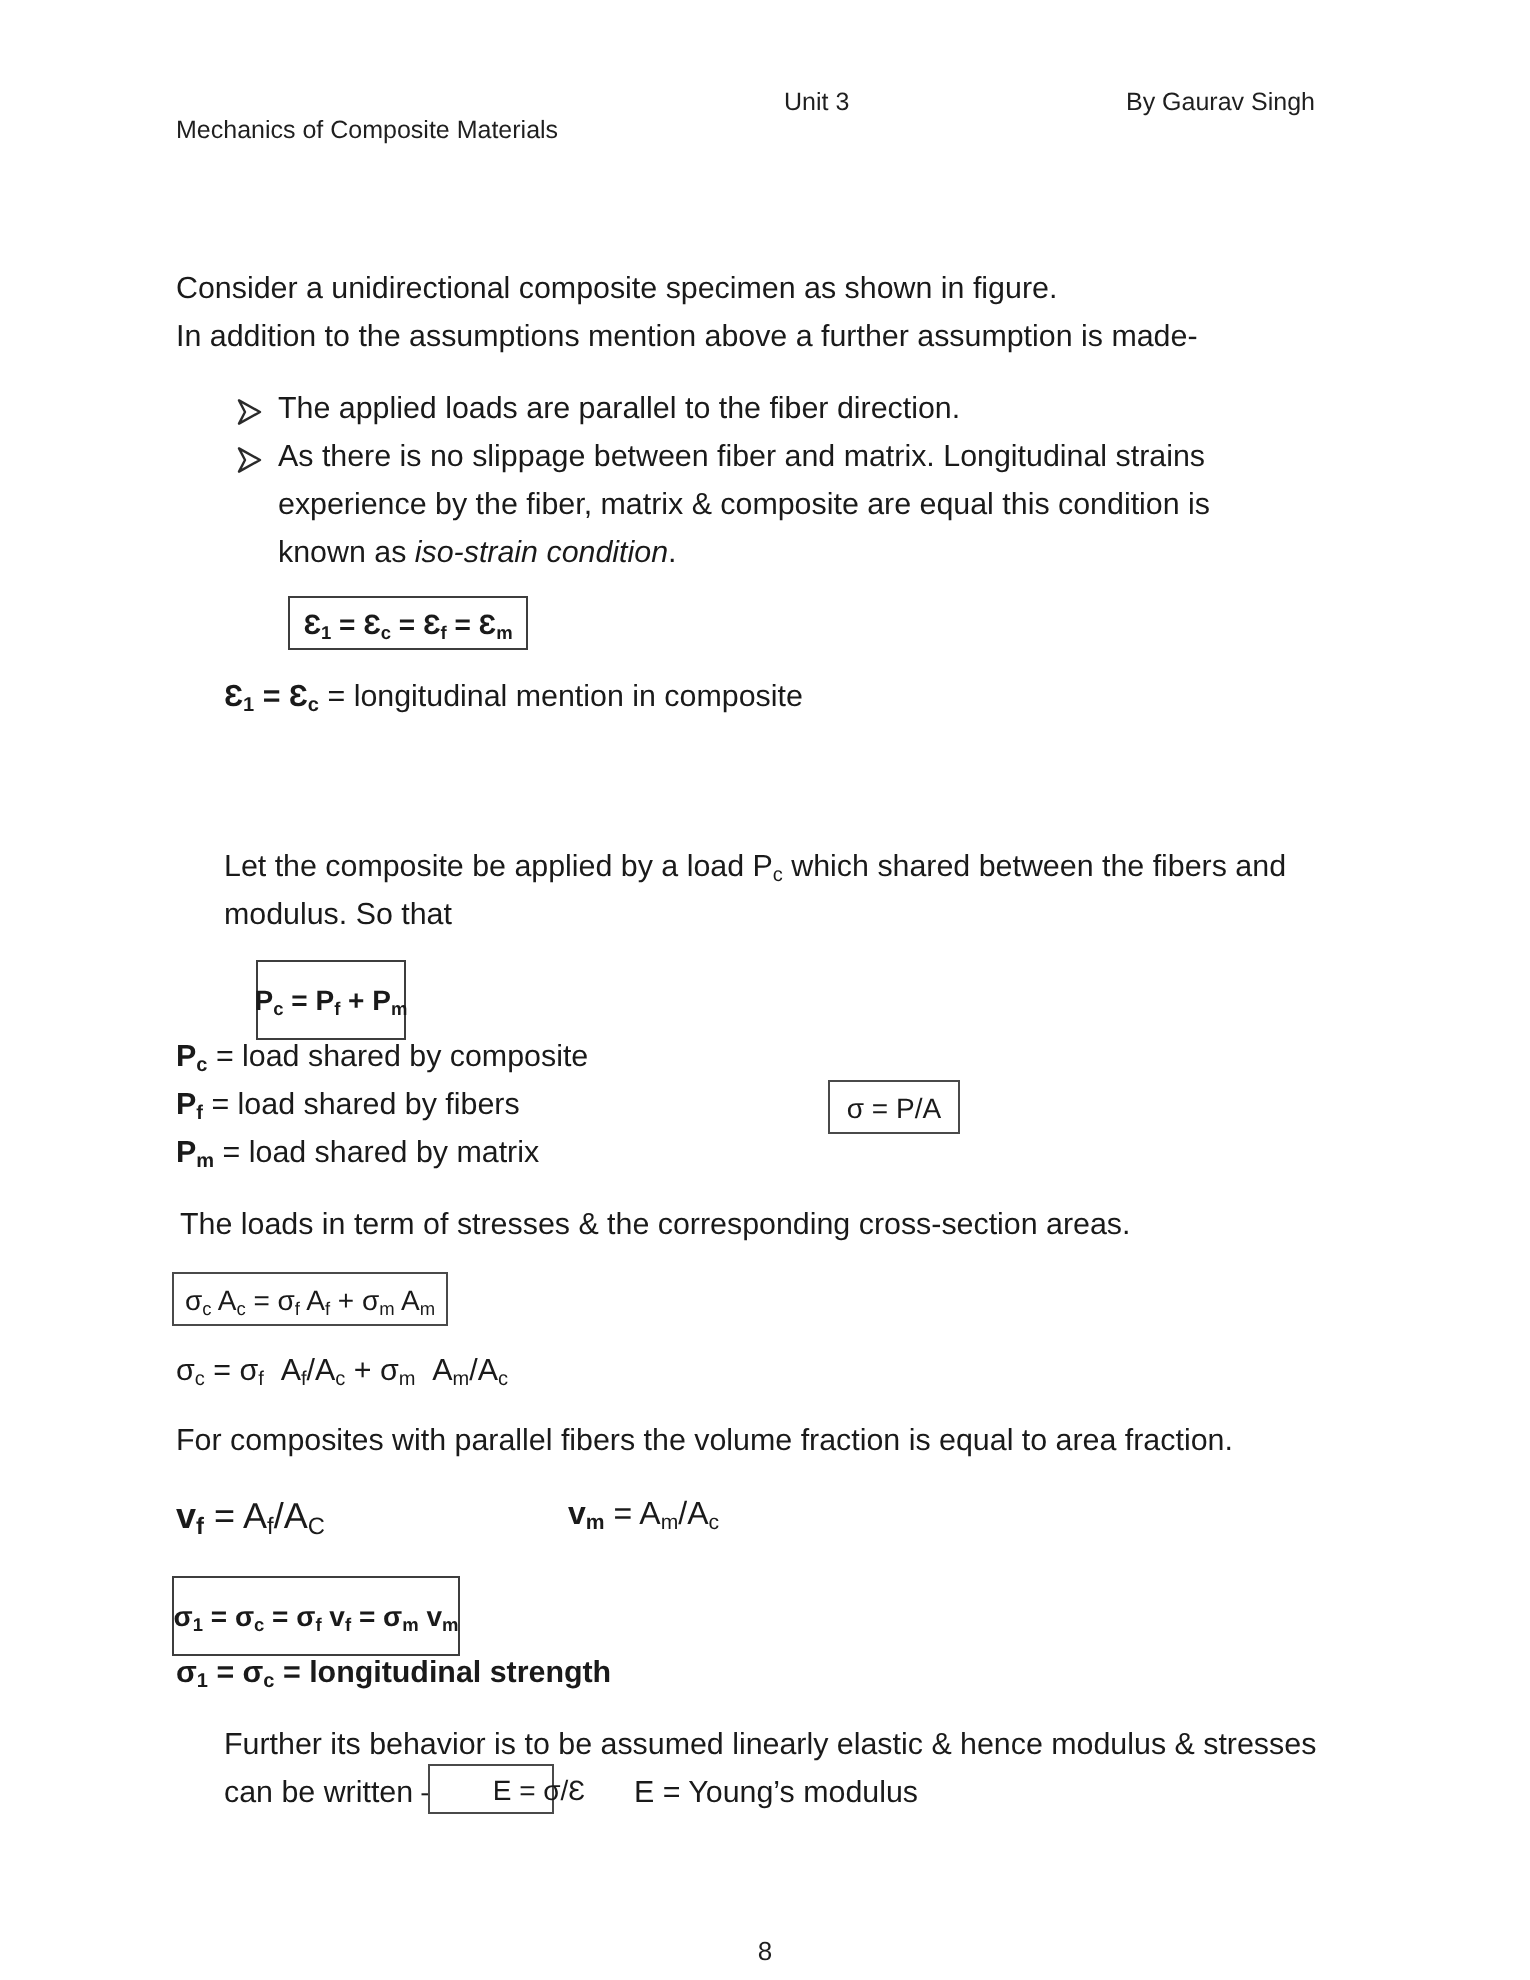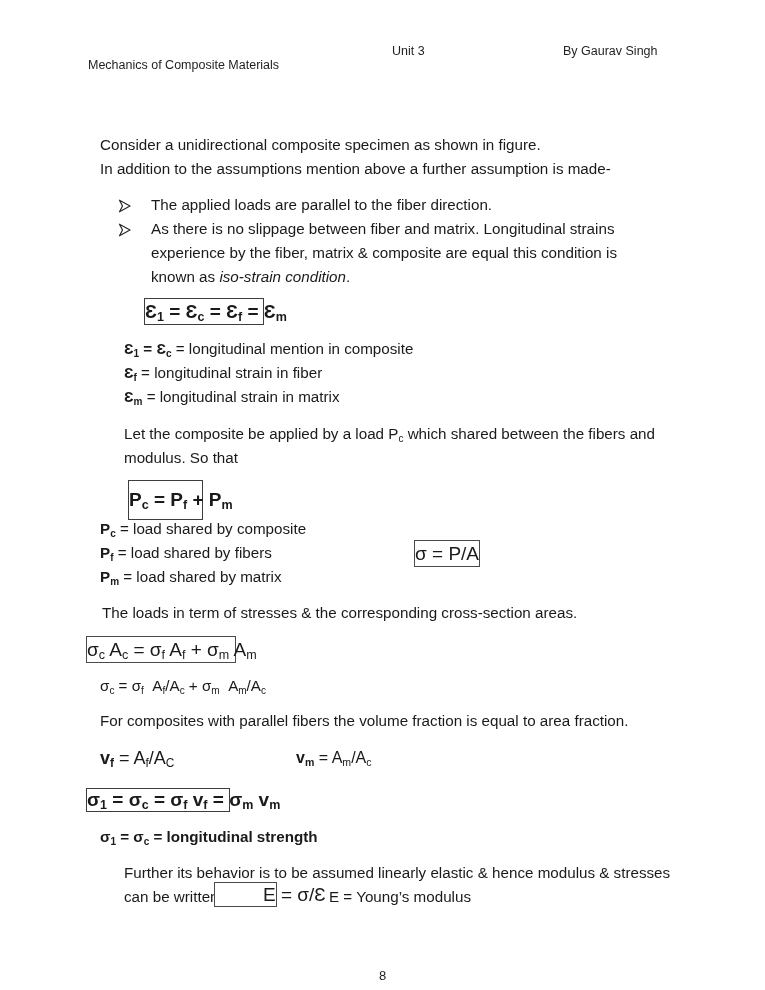--- a/index.html
+++ b/index.html
@@ -37,21 +37,20 @@
   .header .h-mid    { position: absolute; left: 280px; top: 0; white-space: nowrap; margin-left: 24px; }
   .header .h-right  { position: absolute; left: 475px; top: 0; white-space: nowrap; }
 
   
   .t {
     position: absolute;
     white-space: nowrap;
     font-size: 15.2px;
     line-height: 20px;
     color: #1a1a1a;
-    margin-left: 12px;
   }
   .b { font-weight: bold; }
   .i { font-style: italic; }
 
   sub {
     font-size: 0.66em;
     vertical-align: -0.26em;
     line-height: 0;
   }
 
@@ -65,22 +64,23 @@
   .bullet-arrow svg { display: block; }
 
   
   .eqbox {
     position: absolute;
     border: 1.4px solid #3d3d3d;
     background: #ffffff;
     box-sizing: border-box;
     display: flex;
     align-items: center;
+    justify-content: center;
     white-space: nowrap;
-    font-size: 19px;
+    font-size: 14px;
     color: #1a1a1a;
   }
   .eqbox.thin { border: 1.2px solid #4a4a4a; }
 
   
   .pagenum {
     position: absolute;
     top: 968px;
     left: 0;
     width: 765px;
@@ -127,28 +127,20 @@
       <span>Ɛ<sub>c</sub></span> =
       <span>Ɛ<sub>f</sub></span> =
       <span>Ɛ<sub>m</sub></span>
     </span>
   </div>
 
   <div class="t" style="left:112px; top:339px;">
     <span class="b">Ɛ<sub>1</sub></span><span class="b"> = </span><span class="b">Ɛ<sub>c</sub></span>
     <span>= longitudinal mention in composite</span>
   </div>
-  <div class="t" style="left:112px; top:363px;">
-    <span class="b">Ɛ<sub>f</sub></span>
-    <span>= longitudinal strain in fiber</span>
-  </div>
-  <div class="t" style="left:112px; top:387px;">
-    <span class="b">Ɛ<sub>m</sub></span>
-    <span>= longitudinal strain in matrix</span>
-  </div>
 
   <div class="t" style="left:112px; top:424px;">
     <span>Let the composite be applied by a load P</span><sub>c</sub><span> which shared between the fibers and</span>
   </div>
   <div class="t" style="left:112px; top:448px;">modulus. So that</div>
 
   <div class="eqbox b" style="left:128px; top:480px; width:75px; height:40px;">
     <span>
       <span>P<sub>c</sub></span> =
       <span>P<sub>f</sub></span> +
@@ -166,21 +158,21 @@
   </div>
   <div class="t" style="left:88px; top:567px;">
     <span class="b">P<sub>m</sub></span>
     <span>= load shared by matrix</span>
   </div>
 
   <div class="eqbox thin" style="left:414px; top:540px; width:66px; height:27px;">σ = P/A</div>
 
   <div class="t" style="left:90px; top:603px;">The loads in term of stresses &amp; the corresponding cross-section areas.</div>
 
-  <div class="eqbox thin" style="left:86px; top:636px; width:150px; height:27px;">
+  <div class="eqbox thin" style="left:86px; top:636px; width:138px; height:27px;">
     <span>
       <span>σ<sub>c</sub> A<sub>c</sub></span> =
       <span>σ<sub>f</sub> A<sub>f</sub></span> +
       <span>σ<sub>m</sub> A<sub>m</sub></span>
     </span>
   </div>
 
   <div class="t" style="left:88px; top:711px;">For composites with parallel fibers the volume fraction is equal to area fraction.</div>
 
   <div class="t" style="left:88px; top:676px;">
@@ -193,21 +185,21 @@
 
   <div class="t" style="left:88px; top:748px; font-size:18px;">
     <span class="b">v<sub>f</sub></span>
     <span>= A<sub>f</sub>/A<sub>C</sub></span>
   </div>
   <div class="t" style="left:284px; top:748px; font-size:16px;">
     <span class="b">v<sub>m</sub></span>
     <span>= A<sub>m</sub>/A<sub>c</sub></span>
   </div>
 
-  <div class="eqbox b" style="left:86px; top:788px; width:144px; height:24px;">
+  <div class="eqbox b" style="left:86px; top:788px; width:144px; height:40px;">
     <span>
       <span>σ<sub>1</sub></span> =
       <span>σ<sub>c</sub></span> =
       <span>σ<sub>f</sub> v<sub>f</sub></span> =
       <span>σ<sub>m</sub> v<sub>m</sub></span>
     </span>
   </div>
 
   <div class="t b" style="left:88px; top:827px;">
     <span>σ<sub>1</sub></span> =

